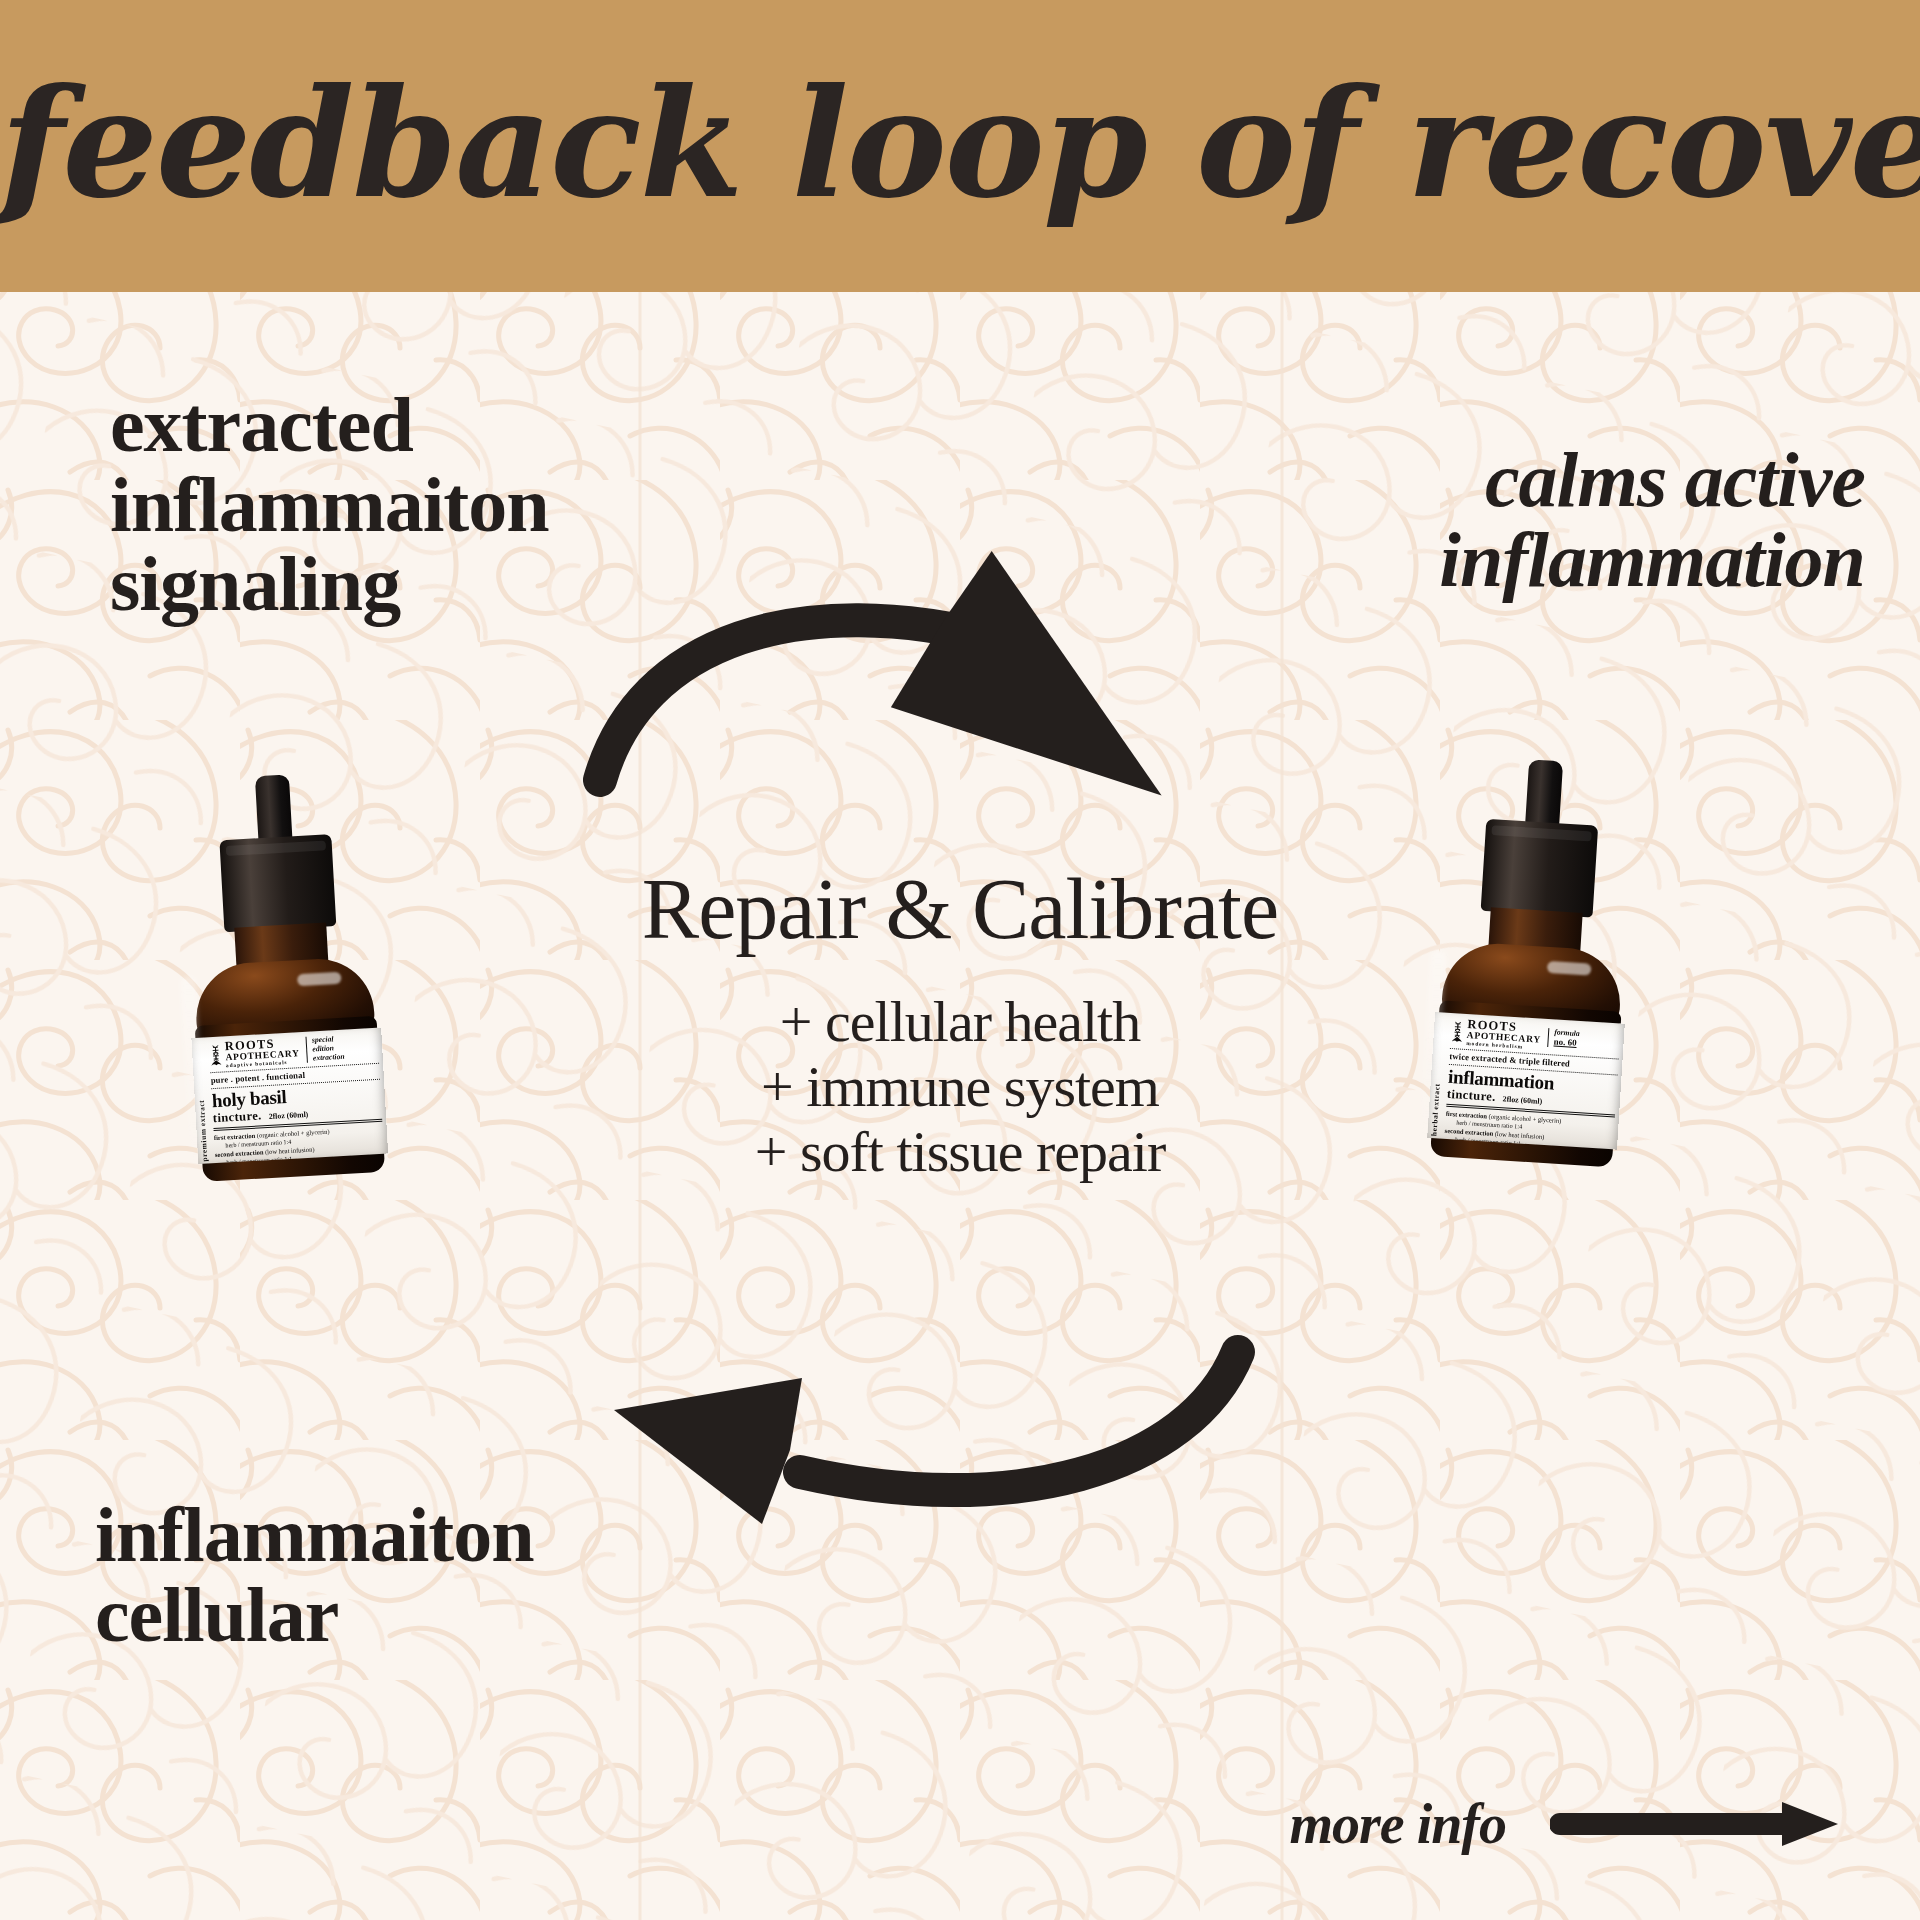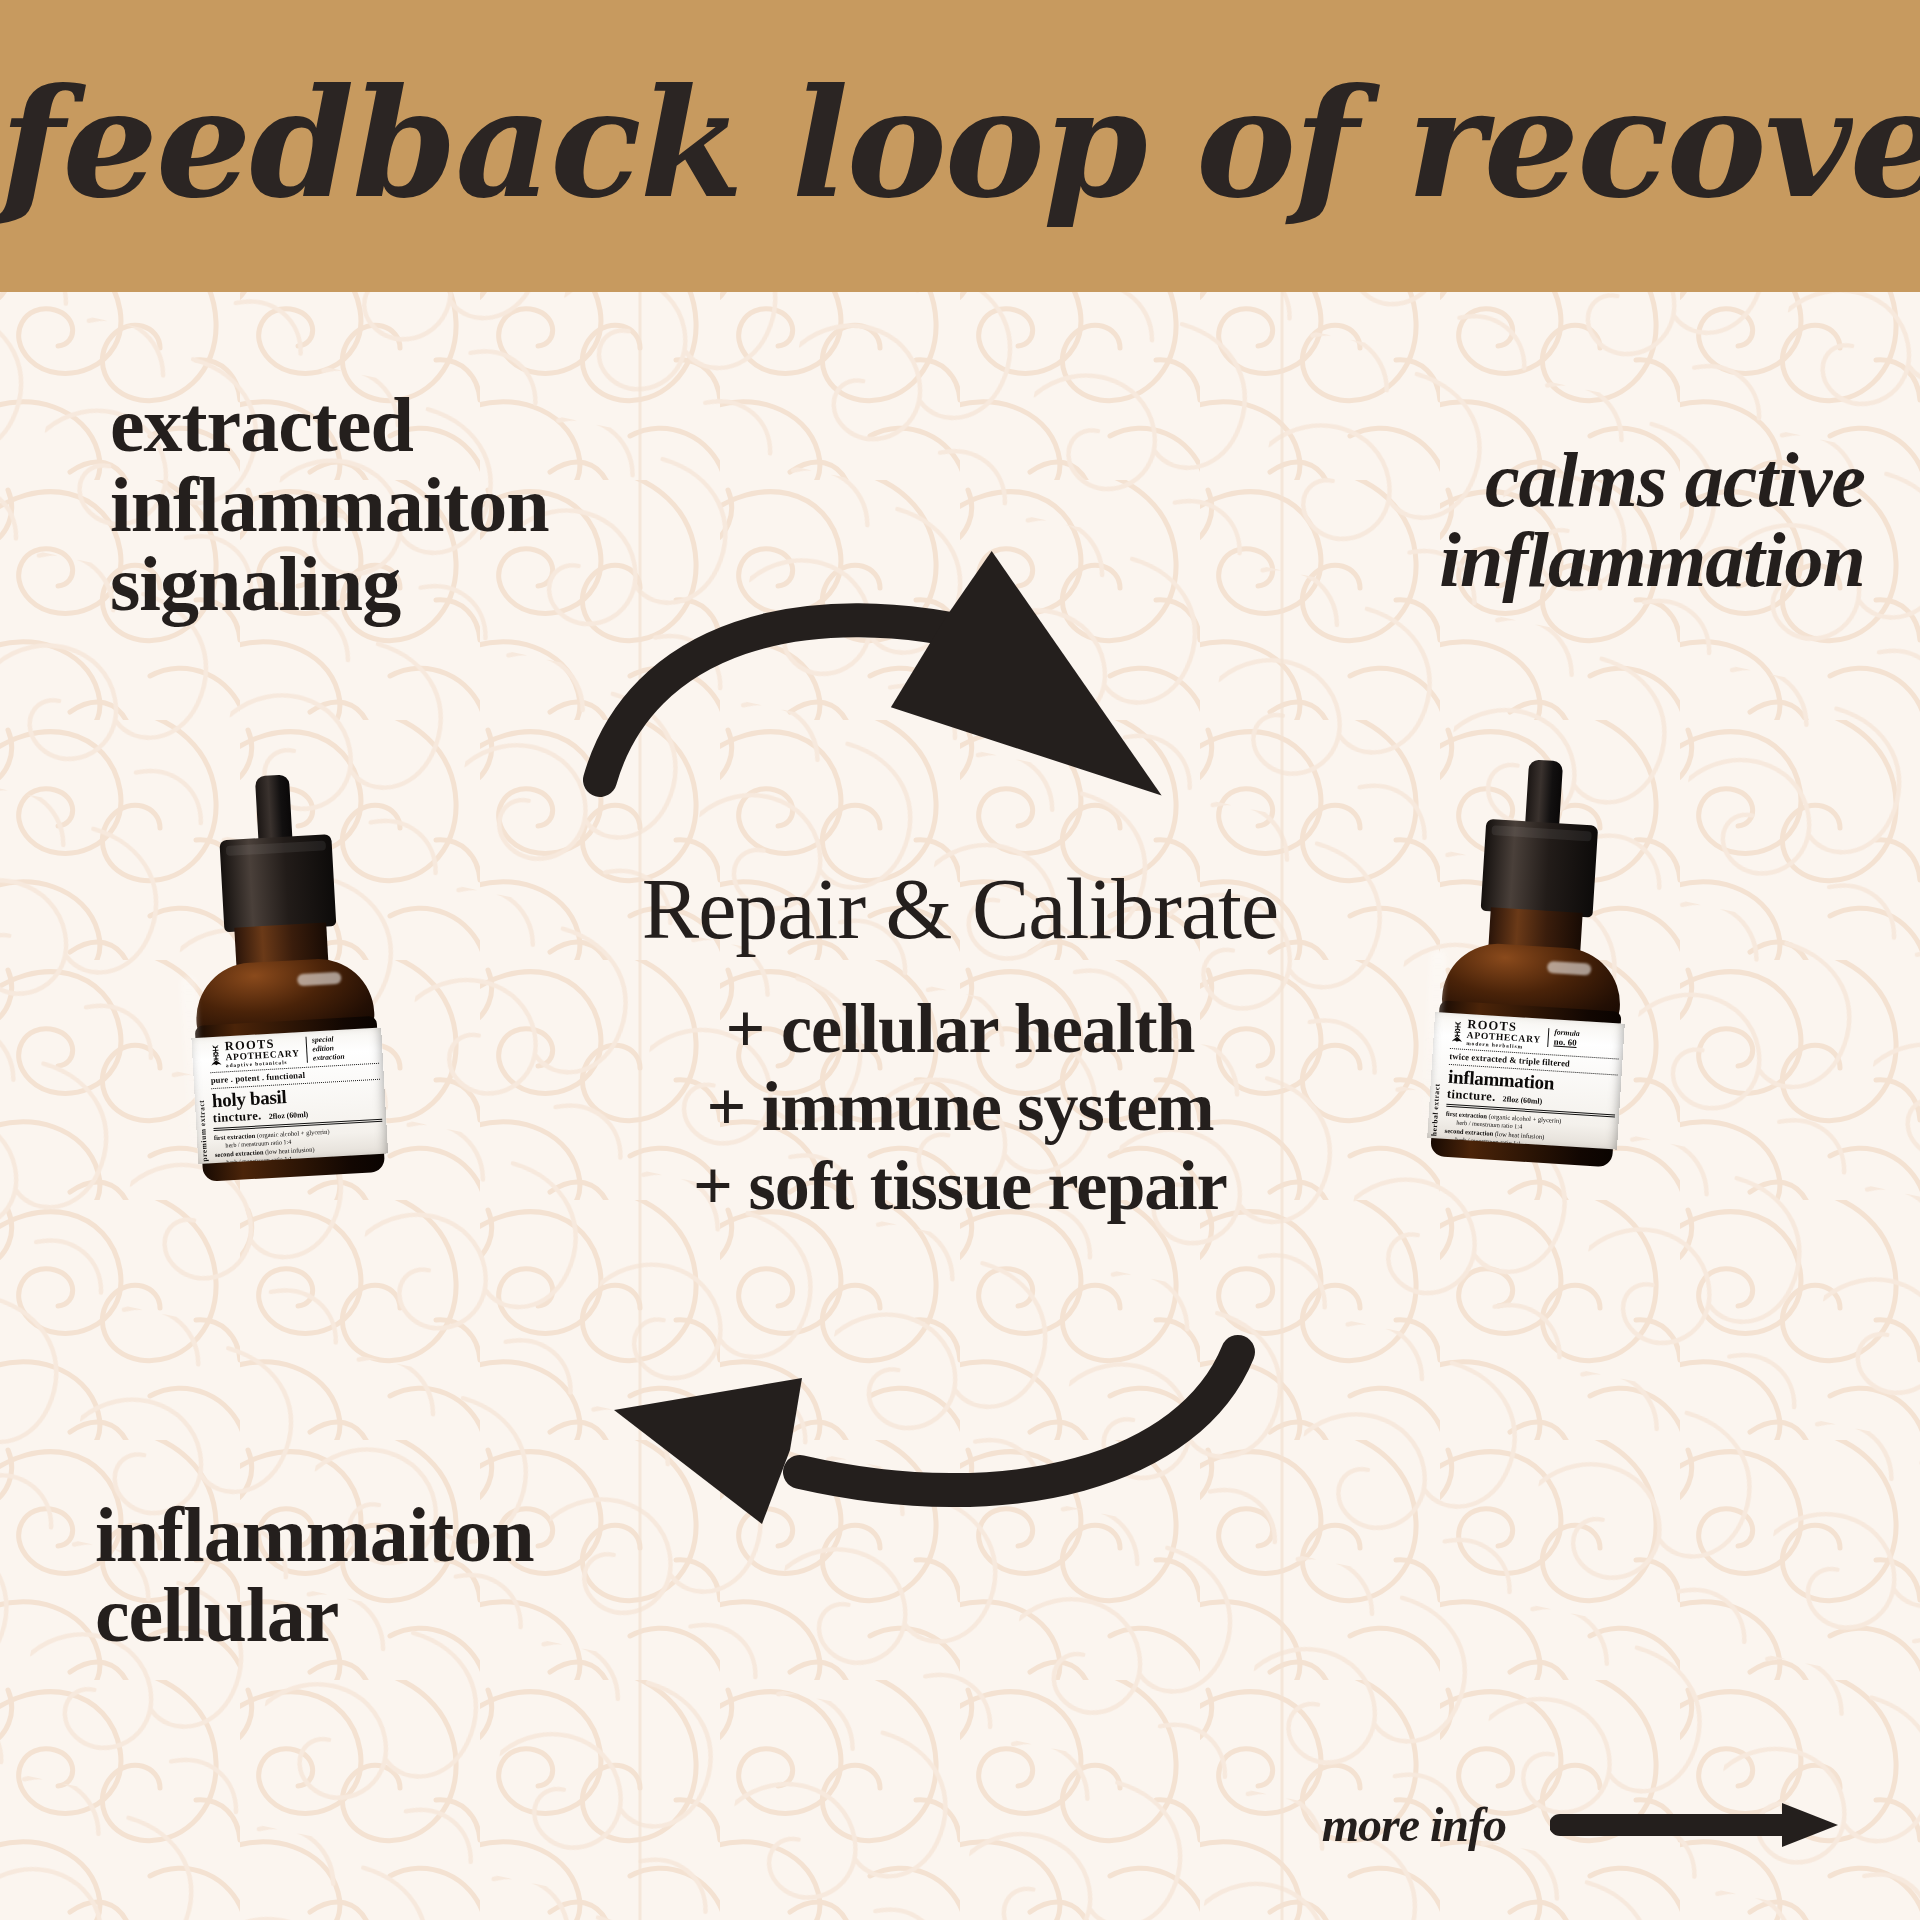--- a/index.html
+++ b/index.html
@@ -78,22 +78,22 @@
     font-family:"Liberation Serif", serif;
     font-weight:400;
     font-size:86px;
     line-height:1;
     letter-spacing:-1px;
     white-space:nowrap;
     margin-bottom:38px;
   }
   .center-bullet{
     font-family:"Liberation Serif", serif;
-    font-weight:bold;
-    font-size:70px;
+    font-weight:normal;
+    font-size:58px;
     line-height:1.12;
     letter-spacing:-1px;
     white-space:nowrap;
   }
 
   
   #arrow-layer{
     position:absolute;inset:0;z-index:15;pointer-events:none;
   }
   #arrow-layer svg{display:block;}
@@ -101,21 +101,21 @@
   
   #more-info-row{
     position:absolute;
     right:80px;bottom:68px;
     z-index:25;
     display:flex;align-items:center;gap:44px;
   }
   #more-info-text{
     font-family:"Liberation Serif", serif;
     font-style:italic;font-weight:bold;
-    font-size:48px;color:#241F1D;
+    font-size:56px;color:#241F1D;
     letter-spacing:-1px;line-height:1;
   }
   #more-info-arrow{width:290px;height:54px;}
 
   
   .bottle{
     position:absolute;
     z-index:12;
   }
   #bottle-left{ left:168px; top:775px; width:230px; height:400px; transform:rotate(-3.2deg);}

